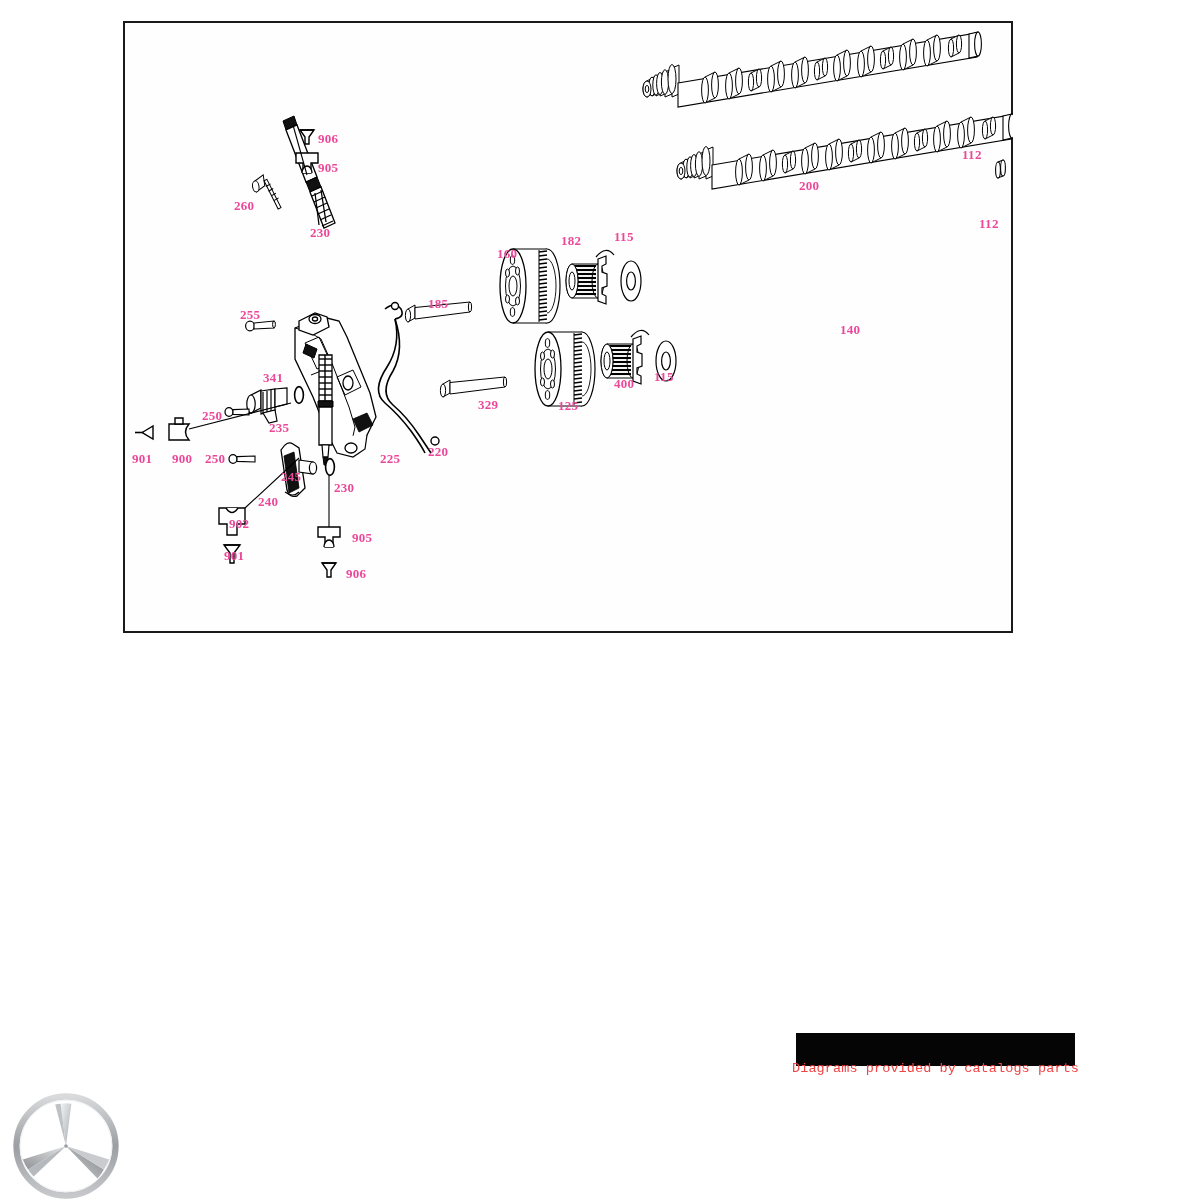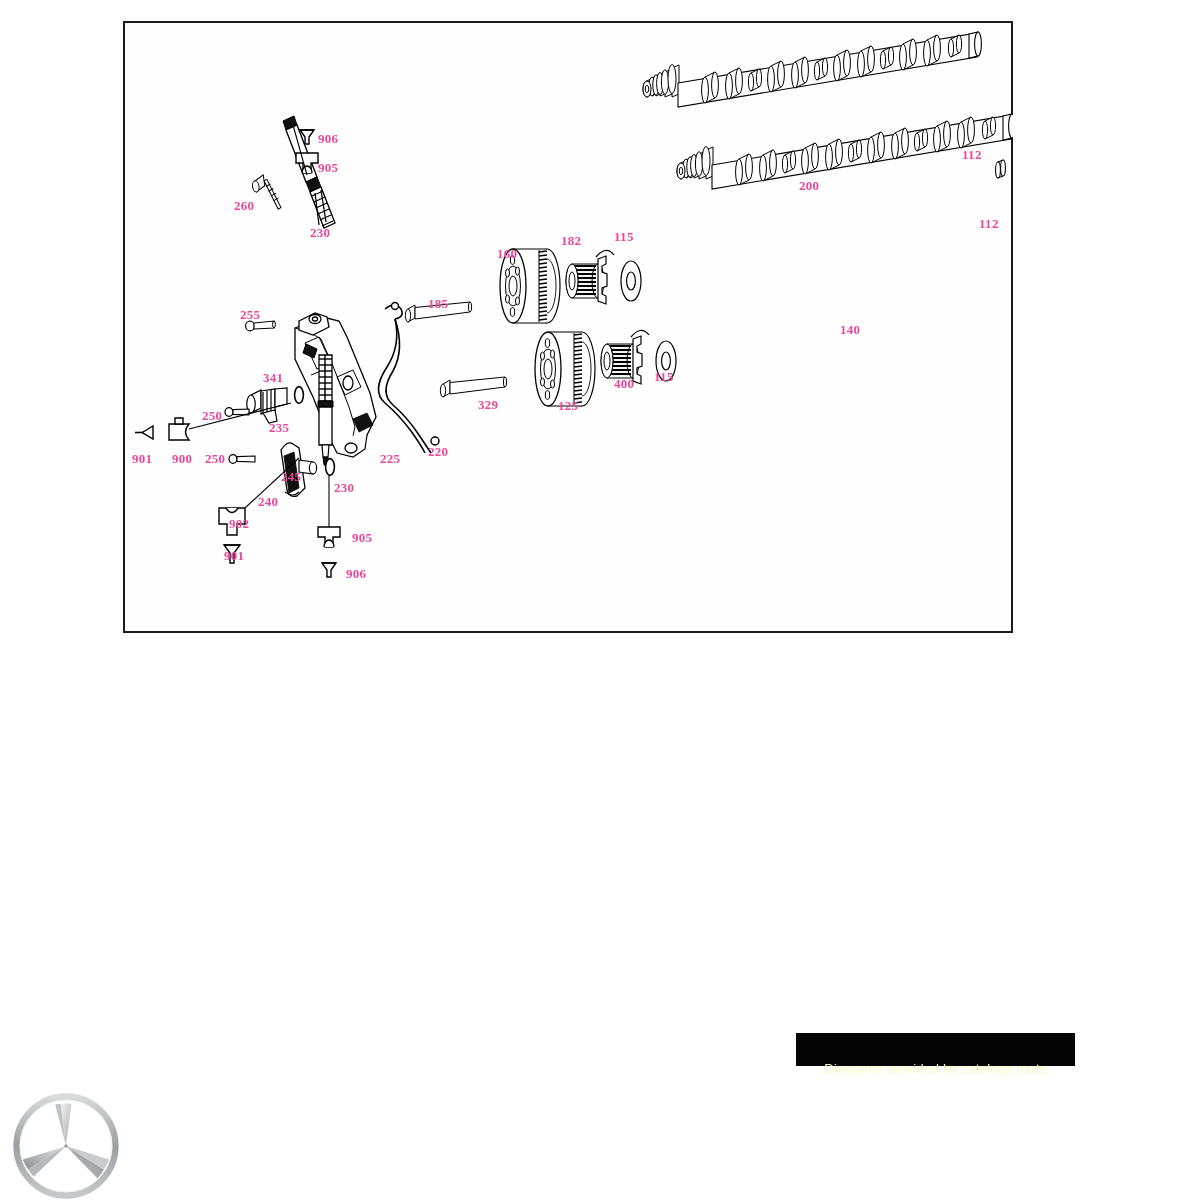--- a/index.html
+++ b/index.html
@@ -37,23 +37,23 @@
 
   
   .watermark{
     position:absolute;
     left:796px;top:1033px;
     width:279px;height:33px;
     background:#050505;
     display:flex;align-items:center;justify-content:center;
   }
   .watermark span{
-    color:#fef9c3;
+    color:#ef4444;
     font-size:13.5px;
-    font-family:Liberation Sans, sans-serif;
+    font-family:Liberation Mono, monospace;
     letter-spacing:0.1px;
     white-space:nowrap;
     margin-top:37px;
   }
 
   
   .brand-row{
     position:absolute;
     left:0;top:1088px;
     width:1200px;height:112px;

